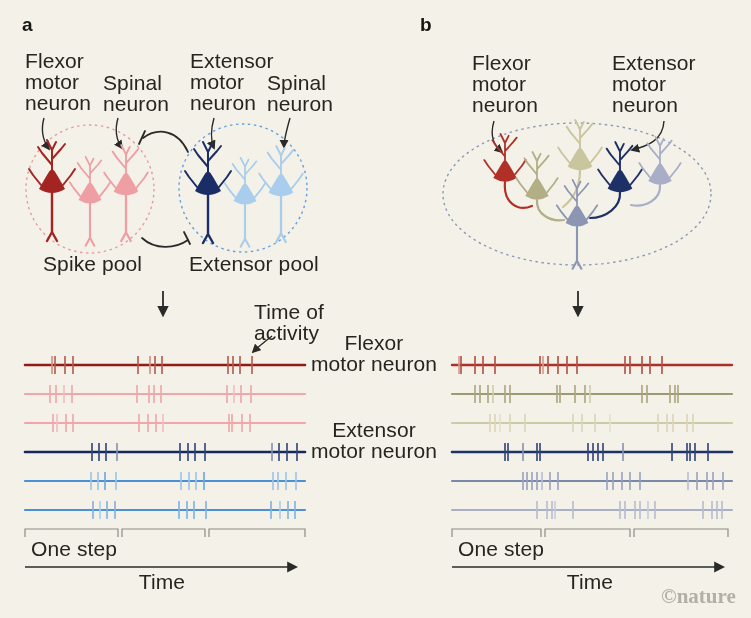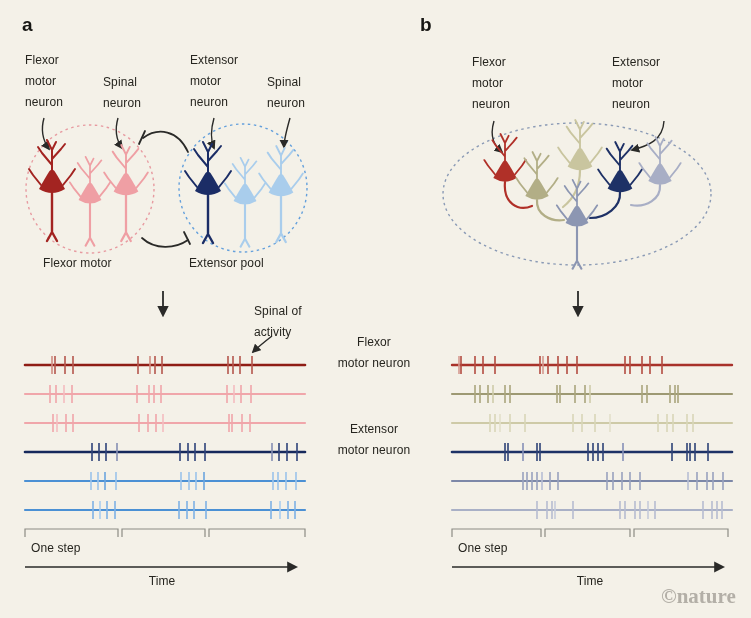--- a/index.html
+++ b/index.html
@@ -5,21 +5,21 @@
   html,body{margin:0;padding:0;}
   .canvas{
     position:relative;width:751px;height:618px;overflow:hidden;
     background:#f4f1e8;
     font-family:"Liberation Sans",sans-serif;
     color:#26251f;
   }
   .canvas svg{position:absolute;left:0;top:0;}
   .lbl{
     position:absolute;white-space:pre-line;
-    font-size:12px;line-height:21px;letter-spacing:.1px;
+    font-size:21px;line-height:21px;letter-spacing:.1px;
   }
   .panel-tag{position:absolute;font-size:19px;font-weight:700;color:#161613;}
   .center{text-align:center;}
   .watermark{
     position:absolute;font-family:"Liberation Serif",serif;
     font-weight:700;font-size:21px;color:#b3afa7;letter-spacing:0;
   }
 </style>
 </head>
 <body>
@@ -316,24 +316,24 @@
 motor
 neuron</div>
   <div class="lbl" style="left:103px;top:72px;">Spinal
 neuron</div>
   <div class="lbl" style="left:190px;top:50px;">Extensor
 motor
 neuron</div>
   <div class="lbl" style="left:267px;top:72px;">Spinal
 neuron</div>
 
-  <div class="lbl" style="left:43px;top:253px;">Flexor motor</div>
+  <div class="lbl" style="left:43px;top:253px;">Spike pool</div>
   <div class="lbl" style="left:189px;top:253px;">Extensor pool</div>
 
-  <div class="lbl" style="left:254px;top:301px;">Spinal of
+  <div class="lbl" style="left:254px;top:301px;">Time of
 activity</div>
   <div class="lbl center" style="left:309px;top:332px;width:130px;">Flexor
 motor neuron</div>
   <div class="lbl center" style="left:309px;top:419px;width:130px;">Extensor
 motor neuron</div>
 
   <div class="lbl" style="left:31px;top:538px;">One step</div>
   <div class="lbl center" style="left:102px;top:571px;width:120px;">Time</div>
   <div class="lbl" style="left:458px;top:538px;">One step</div>
   <div class="lbl center" style="left:530px;top:571px;width:120px;">Time</div>

